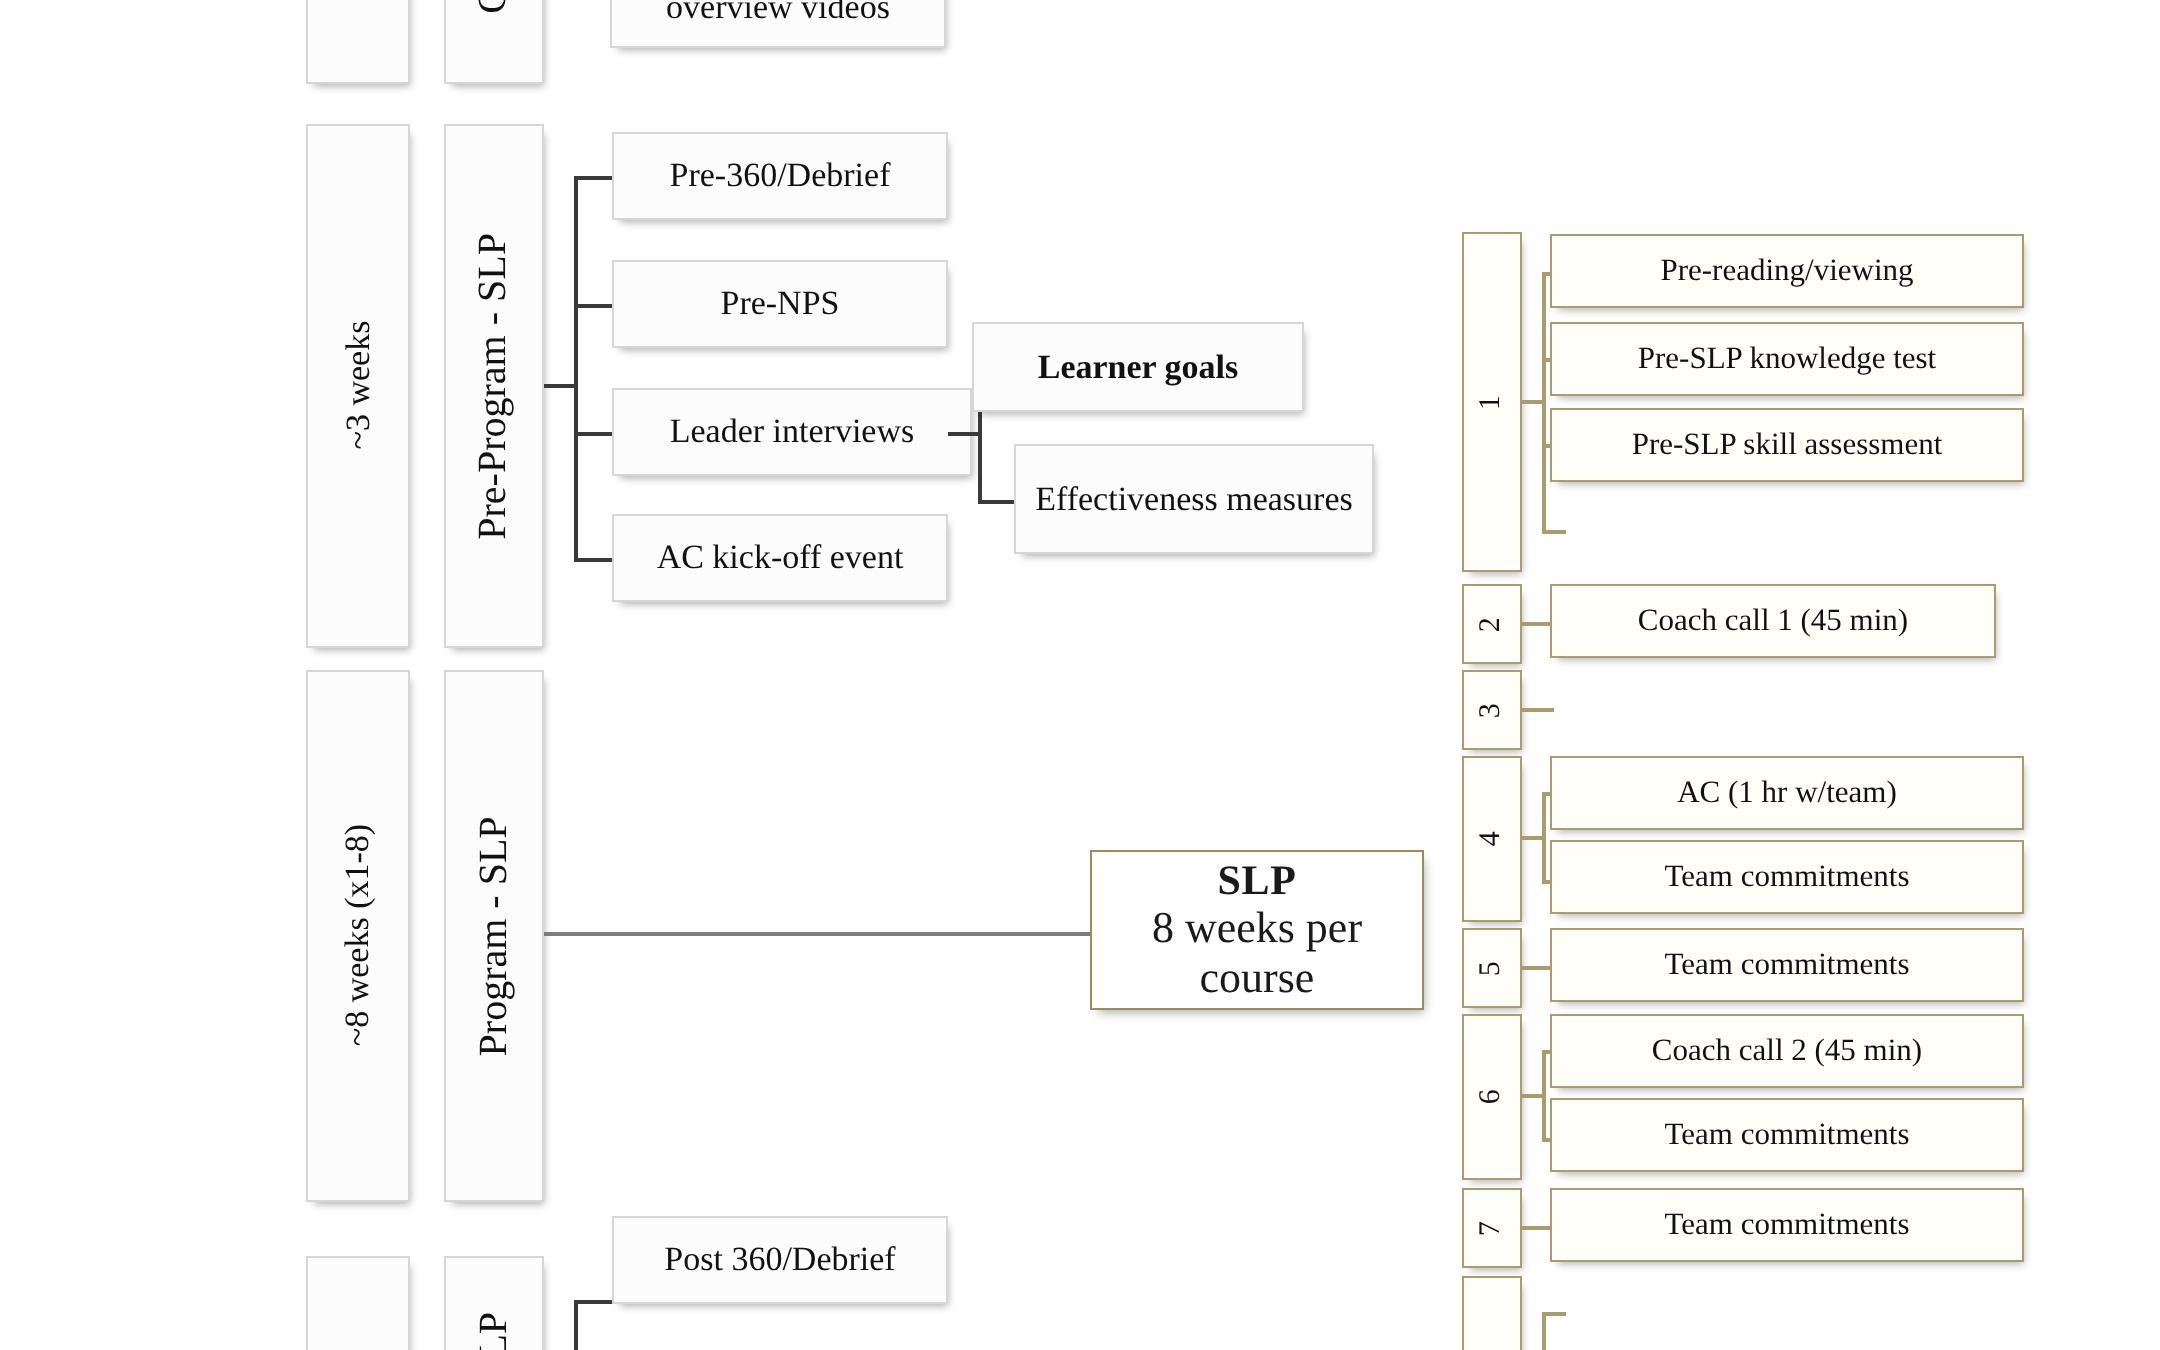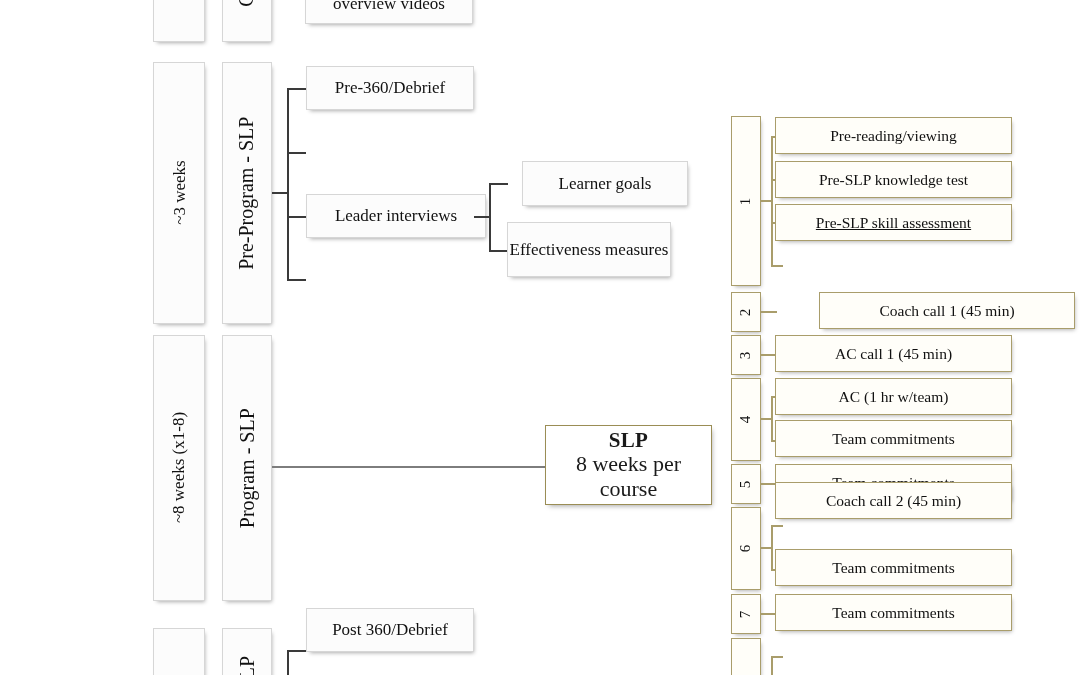--- a/index.html
+++ b/index.html
@@ -94,33 +94,39 @@
   <div class="ln h" style="left:272px;top:192px;width:16px;"></div>
   <div class="ln v" style="left:287px;top:88px;height:192px;"></div>
   <div class="ln h" style="left:287px;top:88px;width:19px;"></div>
   <div class="ln h" style="left:287px;top:152px;width:19px;"></div>
   <div class="ln h" style="left:287px;top:216px;width:19px;"></div>
   <div class="ln h" style="left:287px;top:279px;width:19px;"></div>
 
   <div class="gbox plain f-md" style="left:306px;top:66px;width:168px;height:44px;">
     <span>Pre-360/Debrief</span>
   </div>
+  <div class="gbox plain f-md" style="left:306px;top:130px;width:168px;height:44px;">
+    <span>Pre-NPS</span>
+  </div>
   <div class="gbox plain f-md" style="left:306px;top:194px;width:180px;height:44px;">
     <span>Leader interviews</span>
+  </div>
+  <div class="gbox plain f-md" style="left:306px;top:257px;width:168px;height:44px;">
+    <span>AC kick-off event</span>
   </div>
 
   <div class="ln h" style="left:474px;top:216px;width:16px;"></div>
   <div class="ln v" style="left:489px;top:183px;height:68px;"></div>
   <div class="ln h" style="left:489px;top:183px;width:19px;"></div>
   <div class="ln h" style="left:489px;top:250px;width:19px;"></div>
 
-  <div class="gbox plain f-md" style="left:522px;top:161px;width:166px;height:45px;">
+  <div class="gbox plain f-md" style="left:486px;top:161px;width:166px;height:45px;font-weight:bold;">
     <span>Learner goals</span>
   </div>
-  <div class="gbox plain f-md" style="left:507px;top:222px;width:164px;height:55px;">
+  <div class="gbox plain f-md" style="left:507px;top:222px;width:180px;height:55px;">
     <span>Effectiveness measures</span>
   </div>
 
   <div class="gbox plain vert f-md" style="left:153px;top:335px;width:52px;height:266px;">
     <span>~8 weeks (x1-8)</span>
   </div>
 
   <div class="gbox plain vert f-lg" style="left:222px;top:335px;width:50px;height:266px;">
     <span>Program - SLP</span>
   </div>
@@ -154,39 +160,36 @@
   <div class="ln h gold-ln" style="left:771px;top:179px;width:12px;"></div>
   <div class="ln h gold-ln" style="left:771px;top:222px;width:12px;"></div>
   <div class="ln h gold-ln" style="left:771px;top:265px;width:12px;"></div>
 
   <div class="gbox gold f-sm" style="left:775px;top:117px;width:237px;height:37px;">
     <span>Pre-reading/viewing</span>
   </div>
   <div class="gbox gold f-sm" style="left:775px;top:161px;width:237px;height:37px;">
     <span>Pre-SLP knowledge test</span>
   </div>
-  <div class="gbox gold f-sm" style="left:775px;top:204px;width:237px;height:37px;text-decoration:underline;">
+  <div class="gbox gold f-sm" style="left:775px;top:204px;width:237px;height:37px;">
     <span>Pre-SLP skill assessment</span>
   </div>
 
   <div class="gbox gold vert f-num" style="left:731px;top:292px;width:30px;height:40px;">
     <span>2</span>
   </div>
   <div class="ln h gold-ln" style="left:761px;top:311px;width:16px;"></div>
-  <div class="gbox gold f-sm" style="left:819px;top:292px;width:256px;height:37px;">
+  <div class="gbox gold f-sm" style="left:775px;top:292px;width:223px;height:37px;">
     <span>Coach call 1 (45 min)</span>
   </div>
 
   <div class="gbox gold vert f-num" style="left:731px;top:335px;width:30px;height:40px;">
     <span>3</span>
   </div>
   <div class="ln h gold-ln" style="left:761px;top:354px;width:16px;"></div>
-  <div class="gbox gold f-sm" style="left:775px;top:335px;width:237px;height:37px;">
-    <span>AC call 1 (45 min)</span>
-  </div>
 
   <div class="gbox gold vert f-num" style="left:731px;top:378px;width:30px;height:83px;">
     <span>4</span>
   </div>
   <div class="ln h gold-ln" style="left:761px;top:418px;width:11px;"></div>
   <div class="ln v gold-ln" style="left:771px;top:396px;height:45px;"></div>
   <div class="ln h gold-ln" style="left:771px;top:396px;width:12px;"></div>
   <div class="ln h gold-ln" style="left:771px;top:440px;width:12px;"></div>
   <div class="gbox gold f-sm" style="left:775px;top:378px;width:237px;height:37px;">
     <span>AC (1 hr w/team)</span>
@@ -203,21 +206,21 @@
     <span>Team commitments</span>
   </div>
 
   <div class="gbox gold vert f-num" style="left:731px;top:507px;width:30px;height:83px;">
     <span>6</span>
   </div>
   <div class="ln h gold-ln" style="left:761px;top:547px;width:11px;"></div>
   <div class="ln v gold-ln" style="left:771px;top:525px;height:45px;"></div>
   <div class="ln h gold-ln" style="left:771px;top:525px;width:12px;"></div>
   <div class="ln h gold-ln" style="left:771px;top:569px;width:12px;"></div>
-  <div class="gbox gold f-sm" style="left:775px;top:482px;width:237px;height:37px;">
+  <div class="gbox gold f-sm" style="left:775px;top:507px;width:237px;height:37px;">
     <span>Coach call 2 (45 min)</span>
   </div>
   <div class="gbox gold f-sm" style="left:775px;top:549px;width:237px;height:37px;">
     <span>Team commitments</span>
   </div>
 
   <div class="gbox gold vert f-num" style="left:731px;top:594px;width:30px;height:40px;">
     <span>7</span>
   </div>
   <div class="ln h gold-ln" style="left:761px;top:613px;width:16px;"></div>

